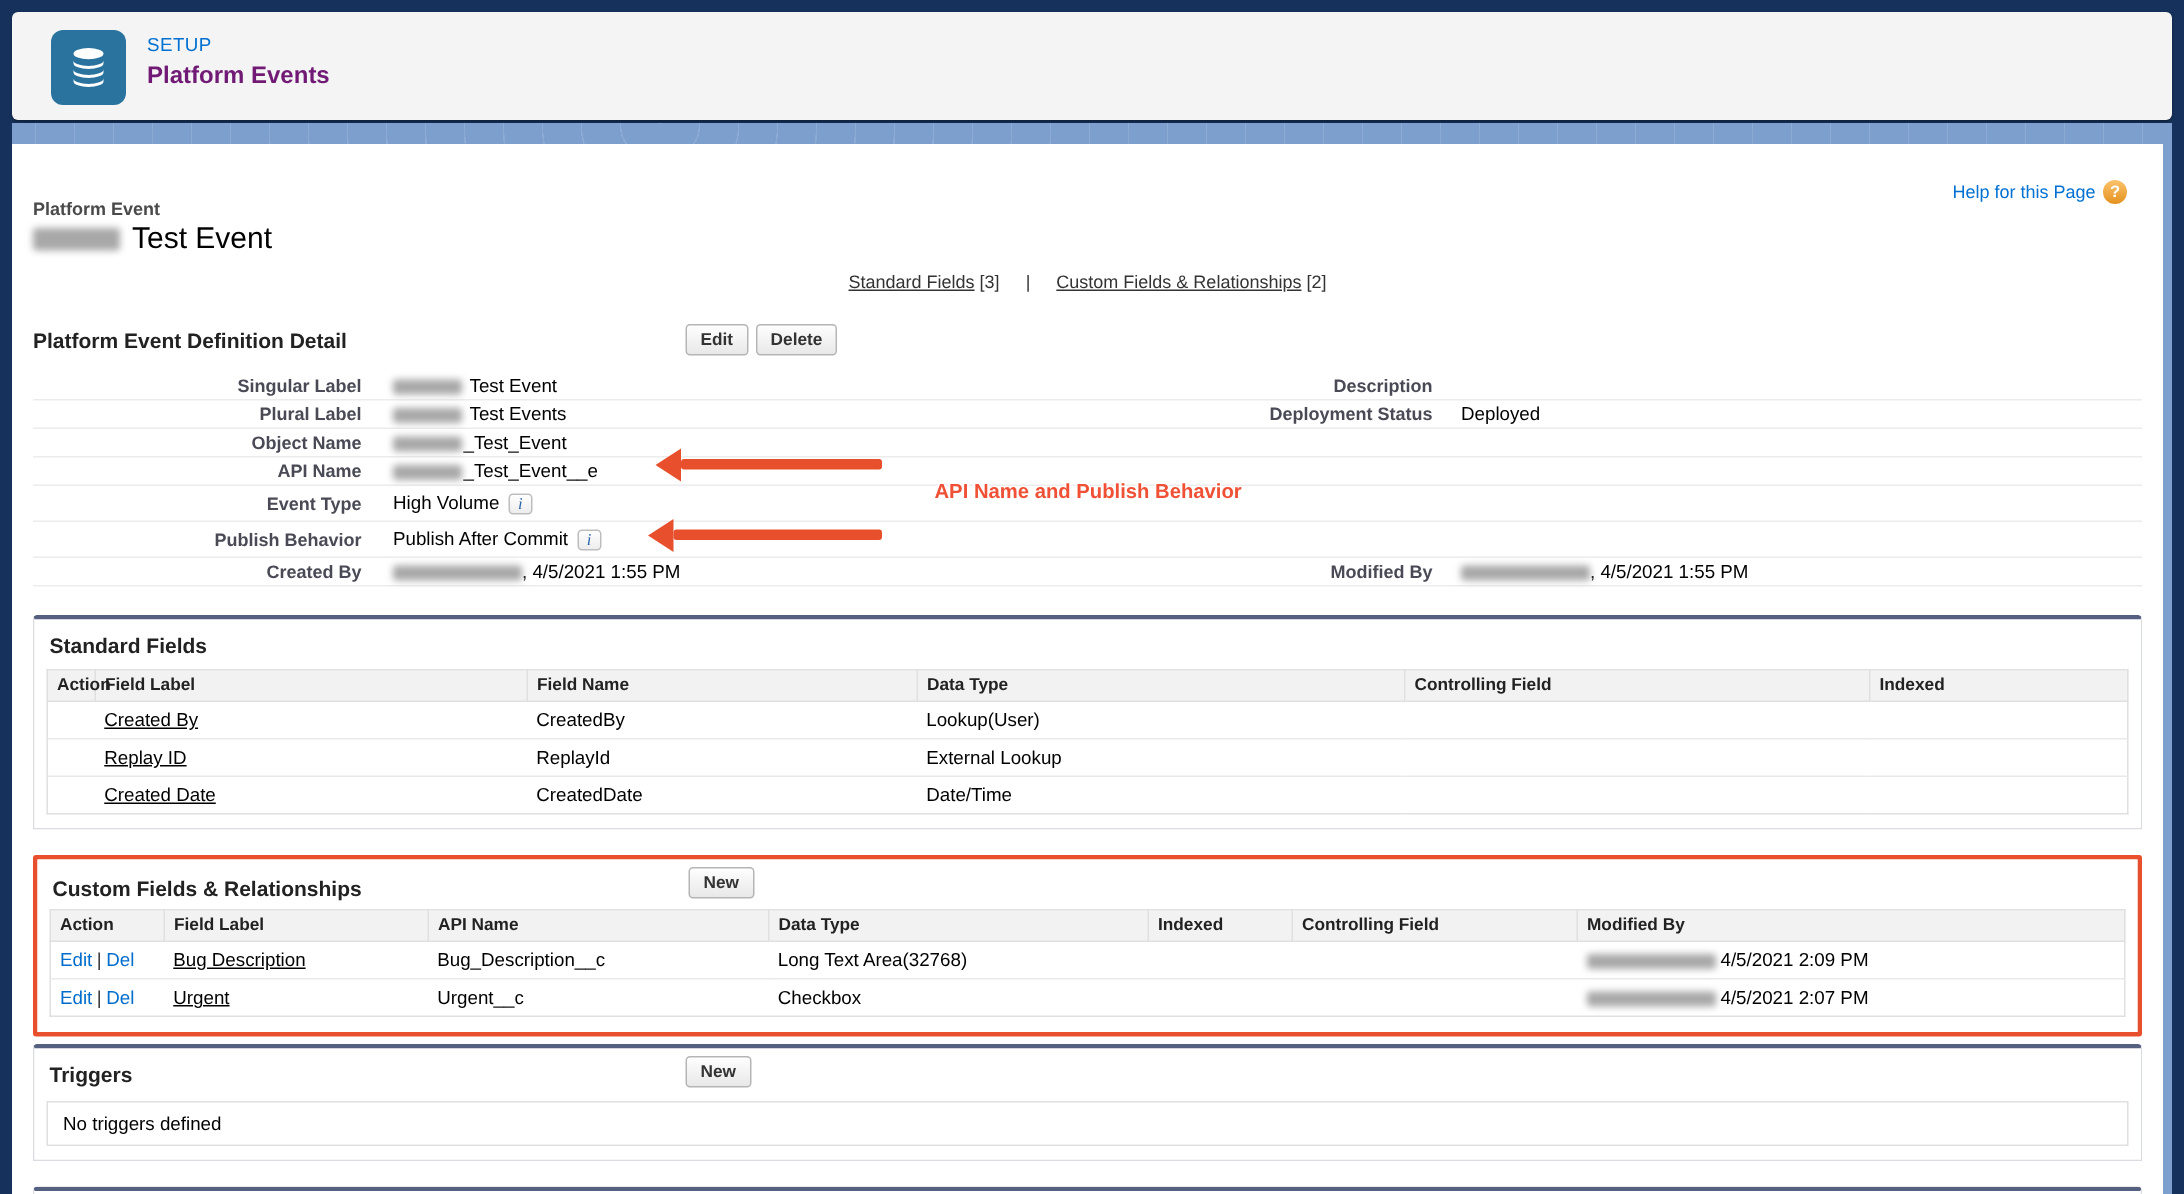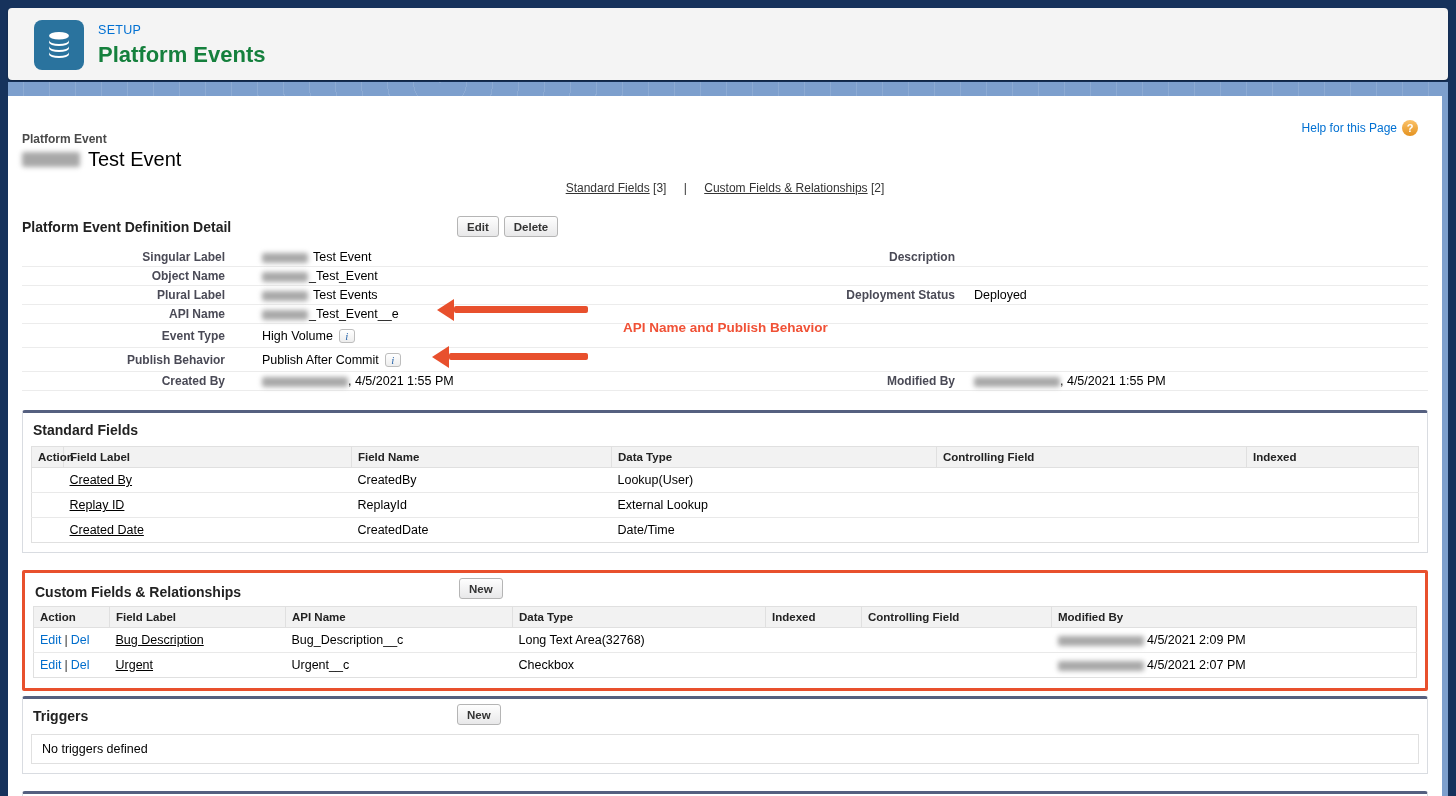--- a/index.html
+++ b/index.html
@@ -20,21 +20,21 @@
     position:absolute; left:26px; top:12px; width:50px; height:50px;
     background:#2a739e; border-radius:8px;
     display:flex; align-items:center; justify-content:center;
   }
   .setup-label {
     position:absolute; left:90px; top:15px;
     color:#0070d2; font-size:12.5px; letter-spacing:.3px;
   }
   .header-title {
     position:absolute; left:90px; top:34px;
-    color:#15803d; font-size:22px; font-weight:bold;
+    color:#701a75; font-size:16px; font-weight:bold;
   }
   
   .blue-band {
     position:absolute; left:8px; top:82px; width:1440px; height:14px;
     background:#7d9fcd;
     background-image:repeating-radial-gradient(circle at 30% 0, rgba(255,255,255,.12) 0 1px, transparent 1px 26px);
   }
   .blue-strip {
     position:absolute; left:1442px; top:96px; width:6px; height:700px;
     background:#7d9fcd;
@@ -80,21 +80,21 @@
     padding:2px 9px; height:21px; cursor:pointer;
   }
   
   .detail-head { position:relative; margin-top:24px; height:22px; }
   .detail-head h2 { font-size:14px; font-weight:bold; color:#222; }
   .detail-btns { position:absolute; left:435px; top:-3px; display:flex; gap:5px; }
   .detail-grid { margin-top:7px; font-size:12.5px; position:relative; }
   .dr { display:flex; border-bottom:1px solid #ececec; min-height:19px; align-items:center; }
   .dr.tall { min-height:24px; }
   .dl, .dl2 { font-weight:bold; color:#4a4a56; font-size:12px; text-align:right; }
-  .dl  { width:240px; padding-right:37px; }
+  .dl  { width:240px; padding-right:21px; }
   .dv  { width:450px; }
   .dl2 { width:262px; padding-right:19px; }
   .dv2 { flex:1; }
   .info-icon {
     display:inline-block; width:16px; height:14px; margin-left:6px;
     border:1px solid #bdbdbd; border-radius:3px;
     background:linear-gradient(#fff,#ededed);
     color:#2a66ab; font-family:"Liberation Serif", serif; font-style:italic;
     font-size:11px; line-height:13px; text-align:center; cursor:pointer;
   }
@@ -196,30 +196,30 @@
   </div>
 
   <div class="detail-grid">
     <div class="dr">
       <div class="dl">Singular Label</div>
       <div class="dv"><span class="redact r-word"></span><span>Test Event</span></div>
       <div class="dl2">Description</div>
       <div class="dv2"></div>
     </div>
     <div class="dr">
+      <div class="dl">Plural Label</div>
+      <div class="dv"><span class="redact r-word"></span><span>Test Events</span></div>
+      <div class="dl2">Deployment Status</div>
+      <div class="dv2">Deployed</div>
+    </div>
+    <div class="dr">
       <div class="dl">Object Name</div>
       <div class="dv"><span class="redact r-word-tight"></span><span>_Test_Event</span></div>
       <div class="dl2"></div>
         <div class="dv2"></div>
-    </div>
-    <div class="dr">
-      <div class="dl">Plural Label</div>
-      <div class="dv"><span class="redact r-word"></span><span>Test Events</span></div>
-      <div class="dl2">Deployment Status</div>
-      <div class="dv2">Deployed</div>
     </div>
     <div class="dr">
       <div class="dl">API Name</div>
       <div class="dv"><span class="redact r-word-tight"></span><span>_Test_Event__e</span></div>
       <div class="dl2"></div>
         <div class="dv2"></div>
     </div>
     <div class="dr tall">
       <div class="dl">Event Type</div>
       <div class="dv"><span>High Volume</span><span class="info-icon">i</span></div>

